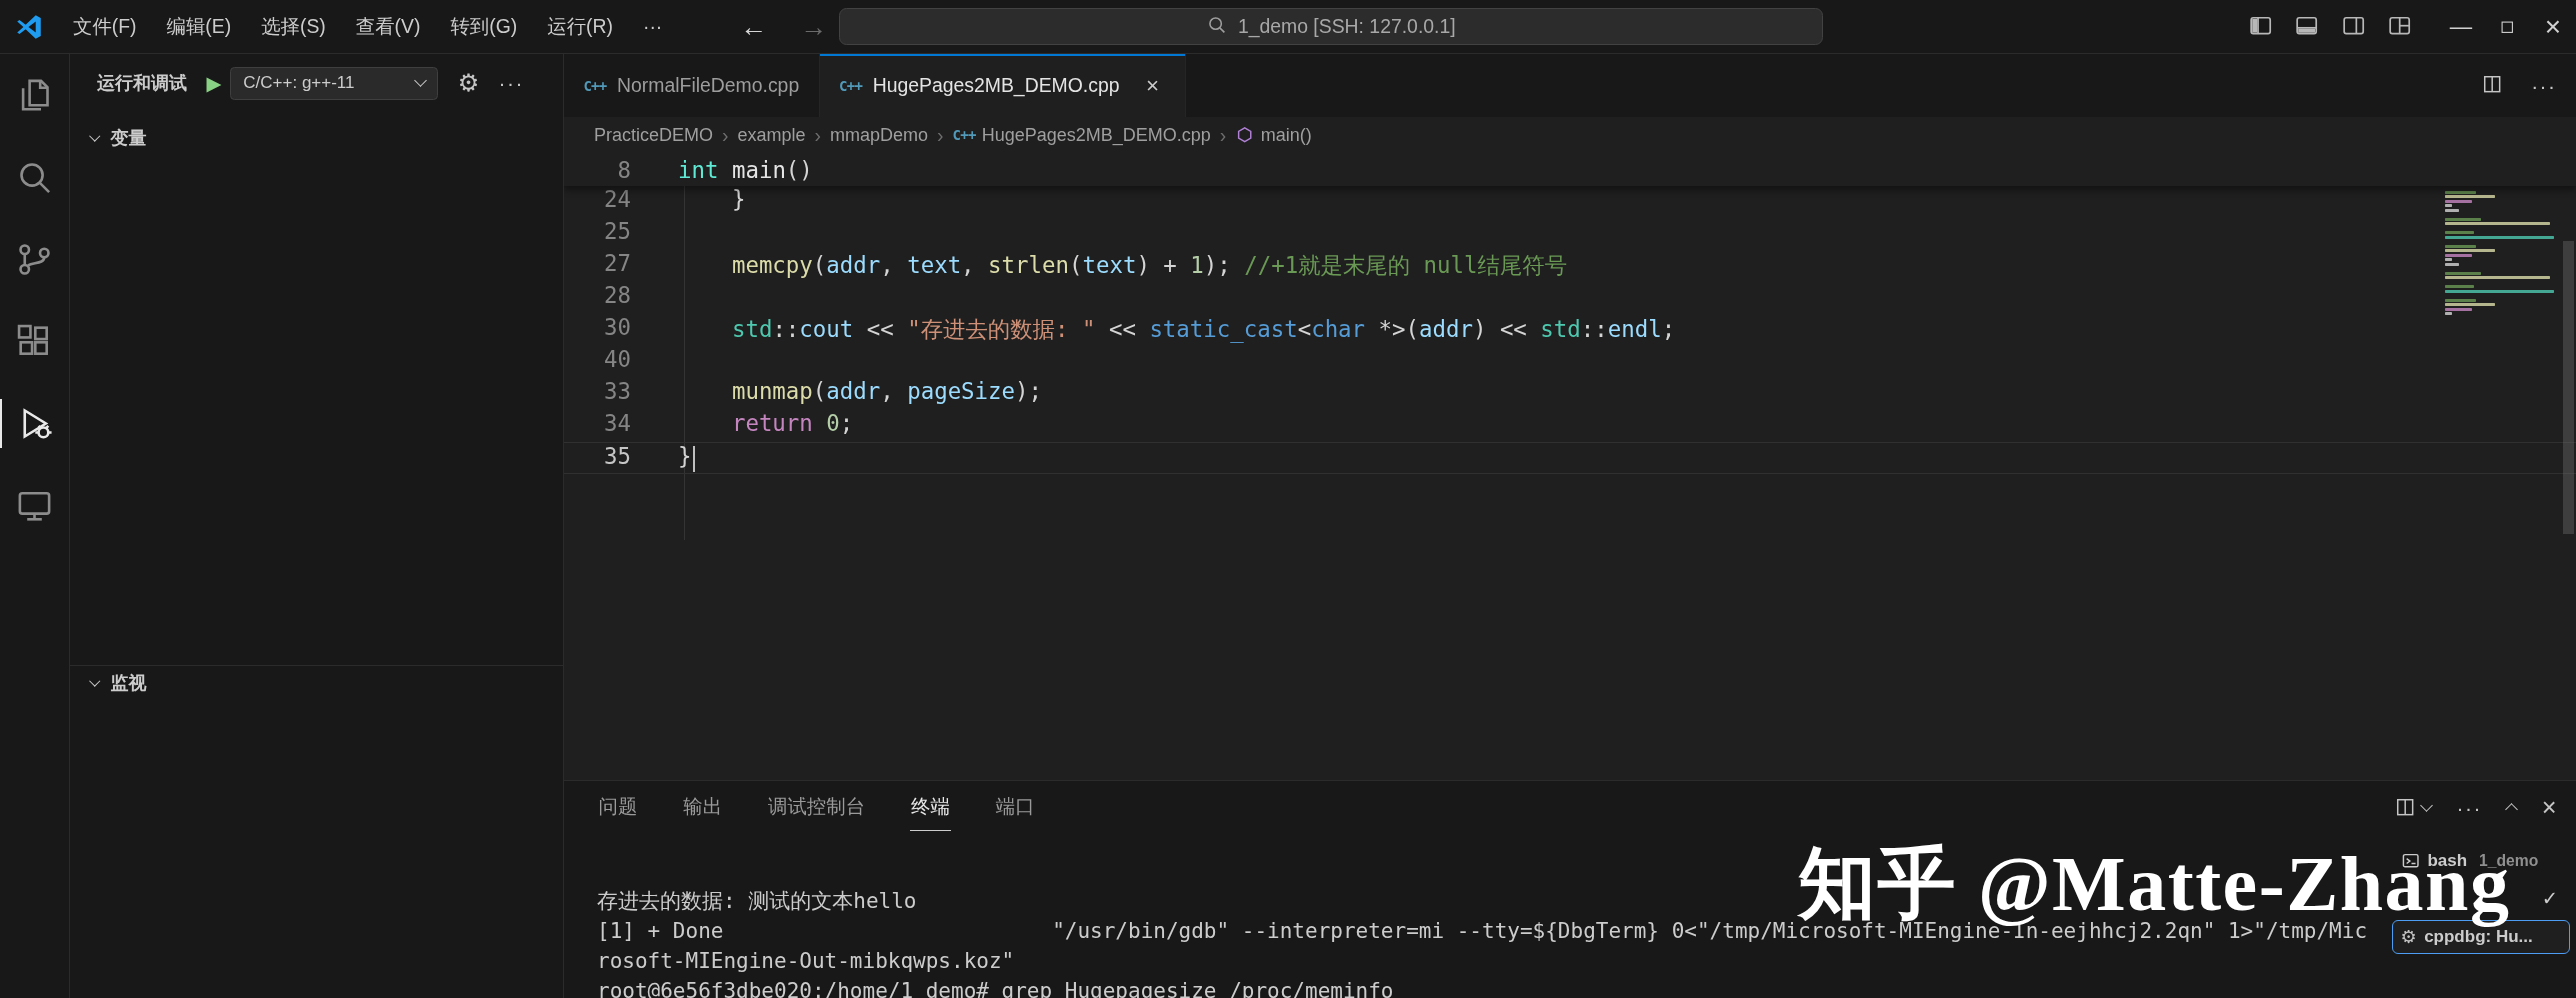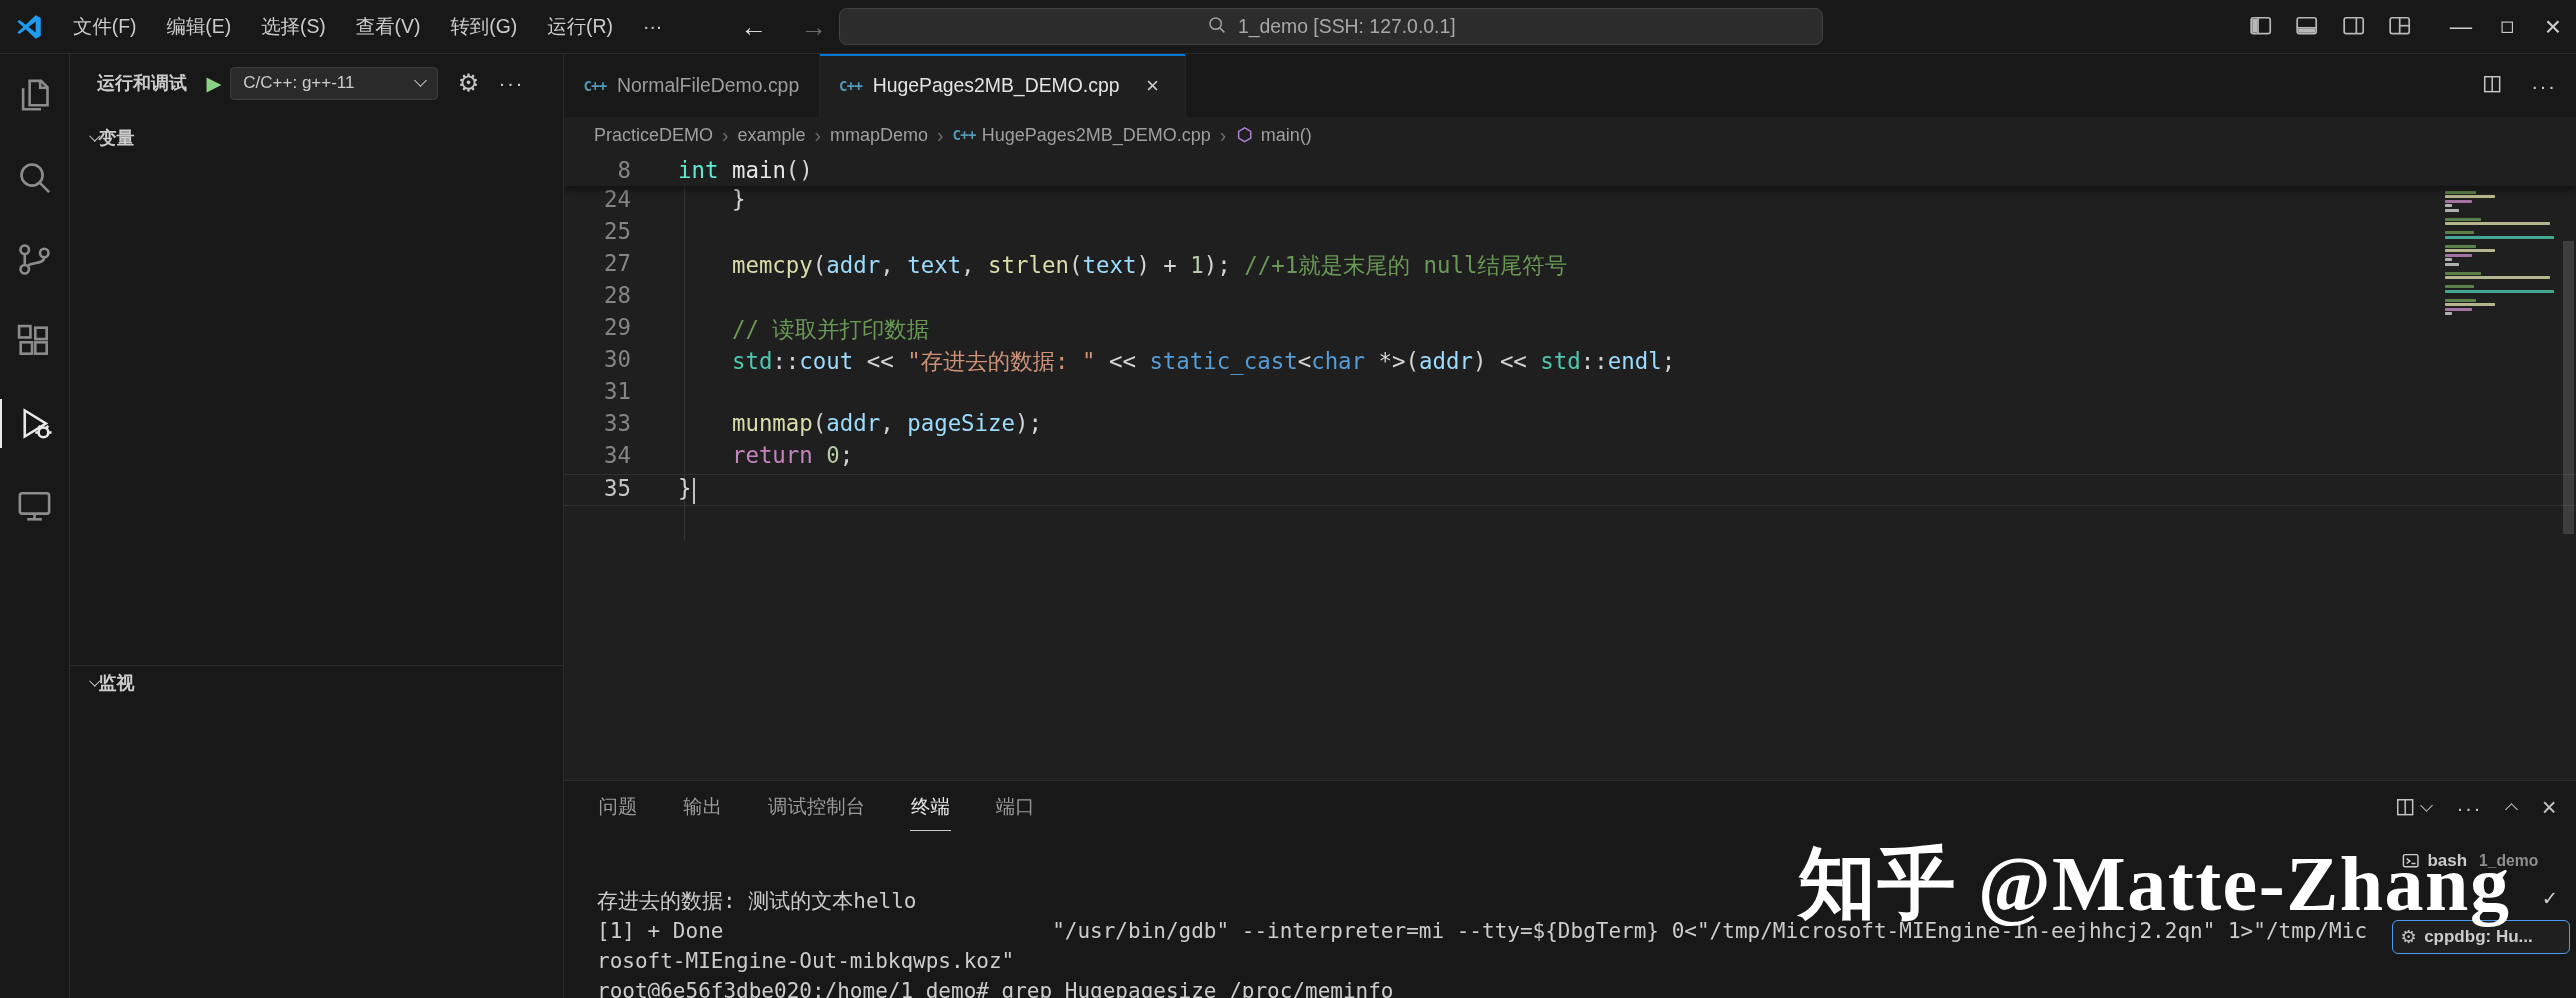--- a/index.html
+++ b/index.html
@@ -32,21 +32,21 @@
   
   .sidebar { position:absolute; top:54px; left:70px; width:494px; bottom:0; background:#181818; border-right:0.7px solid #2b2b2b; z-index:5; }
   .sidebar-header { height:58px; display:flex; align-items:center; padding-left:27px; }
   .sidebar-title { font-size:18px; color:#cccccc; white-space:nowrap; margin-right:19.4px;font-weight:bold; }
   .play-icon { color:#89d185; font-size:19.4px; margin-right:9px; }
   .debug-select { width:208px; height:33px; background:#2a2a2a; border:0.7px solid #3f3f3f; border-radius:4.5px; display:flex; align-items:center; justify-content:space-between; padding:0 12px; font-size:17px; color:#cccccc; white-space:nowrap; }
   .gear-glyph { font-size:24px; color:#c5c5c5; margin-left:19.4px; }
   .more-glyph { font-size:21px; color:#c5c5c5; margin-left:19.4px; letter-spacing:1.5px; }
   .chev-down { width:9px; height:9px; border-right:1.9px solid #cccccc; border-bottom:1.9px solid #cccccc; transform:rotate(45deg); margin-top:-4.5px; display:inline-block; }
   .chev-up { width:9px; height:9px; border-right:1.9px solid #c5c5c5; border-bottom:1.9px solid #c5c5c5; transform:rotate(-135deg); margin-top:4.5px; display:inline-block; }
-  .sec-row { position:absolute; left:0; width:100%; height:34px; display:flex; align-items:center; gap:0; padding-left:21px; font-size:18px; font-weight:bold; color:#cccccc; }
+  .sec-row { position:absolute; left:0; width:100%; height:34px; display:flex; align-items:center; gap:12px; padding-left:21px; font-size:18px; font-weight:bold; color:#cccccc; }
   .sec-row .chev-down { border-color:#cccccc; border-width:1.5px; width:7.5px; height:7.5px; }
   .sec-vars { top:67px; }
   .sec-watch { top:611px; border-top:0.7px solid #2b2b2b; }
 
   
   .editor { position:absolute; top:54px; left:564px; right:0; height:726px; background:#1f1f1f; }
   .tabbar { position:relative; height:63px; background:#181818; display:flex; align-items:stretch; }
   .tab { display:flex; align-items:center; gap:10.5px; padding:0 19.4px; font-size:19.4px; color:#9d9d9d; background:#181818; border-right:0.7px solid #252526; position:relative; white-space:nowrap; }
   .tab.active { background:#1f1f1f; color:#e4e4e4; }
   .tab.active::before { content:""; position:absolute; top:0; left:0; right:0; height:1.5px; background:#0078d4; }
@@ -295,29 +295,25 @@
           </div>
           <div class="code-row">
             <span class="ln">27</span>
             <span class="code-text"><span style="color: rgb(212, 212, 212);">    </span><span style="color: rgb(220, 220, 170);">memcpy</span><span style="color: rgb(212, 212, 212);">(</span><span style="color: rgb(156, 220, 254);">addr</span><span style="color: rgb(212, 212, 212);">, </span><span style="color: rgb(156, 220, 254);">text</span><span style="color: rgb(212, 212, 212);">, </span><span style="color: rgb(220, 220, 170);">strlen</span><span style="color: rgb(212, 212, 212);">(</span><span style="color: rgb(156, 220, 254);">text</span><span style="color: rgb(212, 212, 212);">)</span><span style="color: rgb(212, 212, 212);"> + </span><span style="color: rgb(181, 206, 168);">1</span><span style="color: rgb(212, 212, 212);">);</span><span style="color: rgb(212, 212, 212);"> </span><span style="color: rgb(106, 153, 85);">//+1就是末尾的 null结尾符号</span></span>
           </div>
           <div class="code-row">
             <span class="ln">28</span>
             <span class="code-text"></span>
           </div>
           <div class="code-row">
-            <span class="ln">29</span>
-            <span class="code-text"><span style="color: rgb(212, 212, 212);">    </span><span style="color: rgb(106, 153, 85);">// 读取并打印数据</span></span>
-          </div>
-          <div class="code-row">
             <span class="ln">30</span>
             <span class="code-text"><span style="color: rgb(212, 212, 212);">    </span><span style="color: rgb(78, 201, 176);">std</span><span style="color: rgb(212, 212, 212);">::</span><span style="color: rgb(156, 220, 254);">cout</span><span style="color: rgb(212, 212, 212);"> &lt;&lt; </span><span style="color: rgb(206, 145, 120);">"存进去的数据: "</span><span style="color: rgb(212, 212, 212);"> &lt;&lt; </span><span style="color: rgb(86, 156, 214);">static_cast</span><span style="color: rgb(212, 212, 212);">&lt;</span><span style="color: rgb(86, 156, 214);">char</span><span style="color: rgb(212, 212, 212);"> *&gt;(</span><span style="color: rgb(156, 220, 254);">addr</span><span style="color: rgb(212, 212, 212);">) &lt;&lt; </span><span style="color: rgb(78, 201, 176);">std</span><span style="color: rgb(212, 212, 212);">::</span><span style="color: rgb(156, 220, 254);">endl</span><span style="color: rgb(212, 212, 212);">;</span></span>
           </div>
           <div class="code-row">
-            <span class="ln">31</span>
+            <span class="ln">40</span>
             <span class="code-text"></span>
           </div>
           <div class="code-row">
             <span class="ln">33</span>
             <span class="code-text"><span style="color: rgb(212, 212, 212);">    </span><span style="color: rgb(220, 220, 170);">munmap</span><span style="color: rgb(212, 212, 212);">(</span><span style="color: rgb(156, 220, 254);">addr</span><span style="color: rgb(212, 212, 212);">, </span><span style="color: rgb(156, 220, 254);">pageSize</span><span style="color: rgb(212, 212, 212);">);</span></span>
           </div>
           <div class="code-row">
             <span class="ln">34</span>
             <span class="code-text"><span style="color: rgb(212, 212, 212);">    </span><span style="color: rgb(197, 134, 192);">return</span><span style="color: rgb(212, 212, 212);"> </span><span style="color: rgb(181, 206, 168);">0</span><span style="color: rgb(212, 212, 212);">;</span></span>
           </div>

